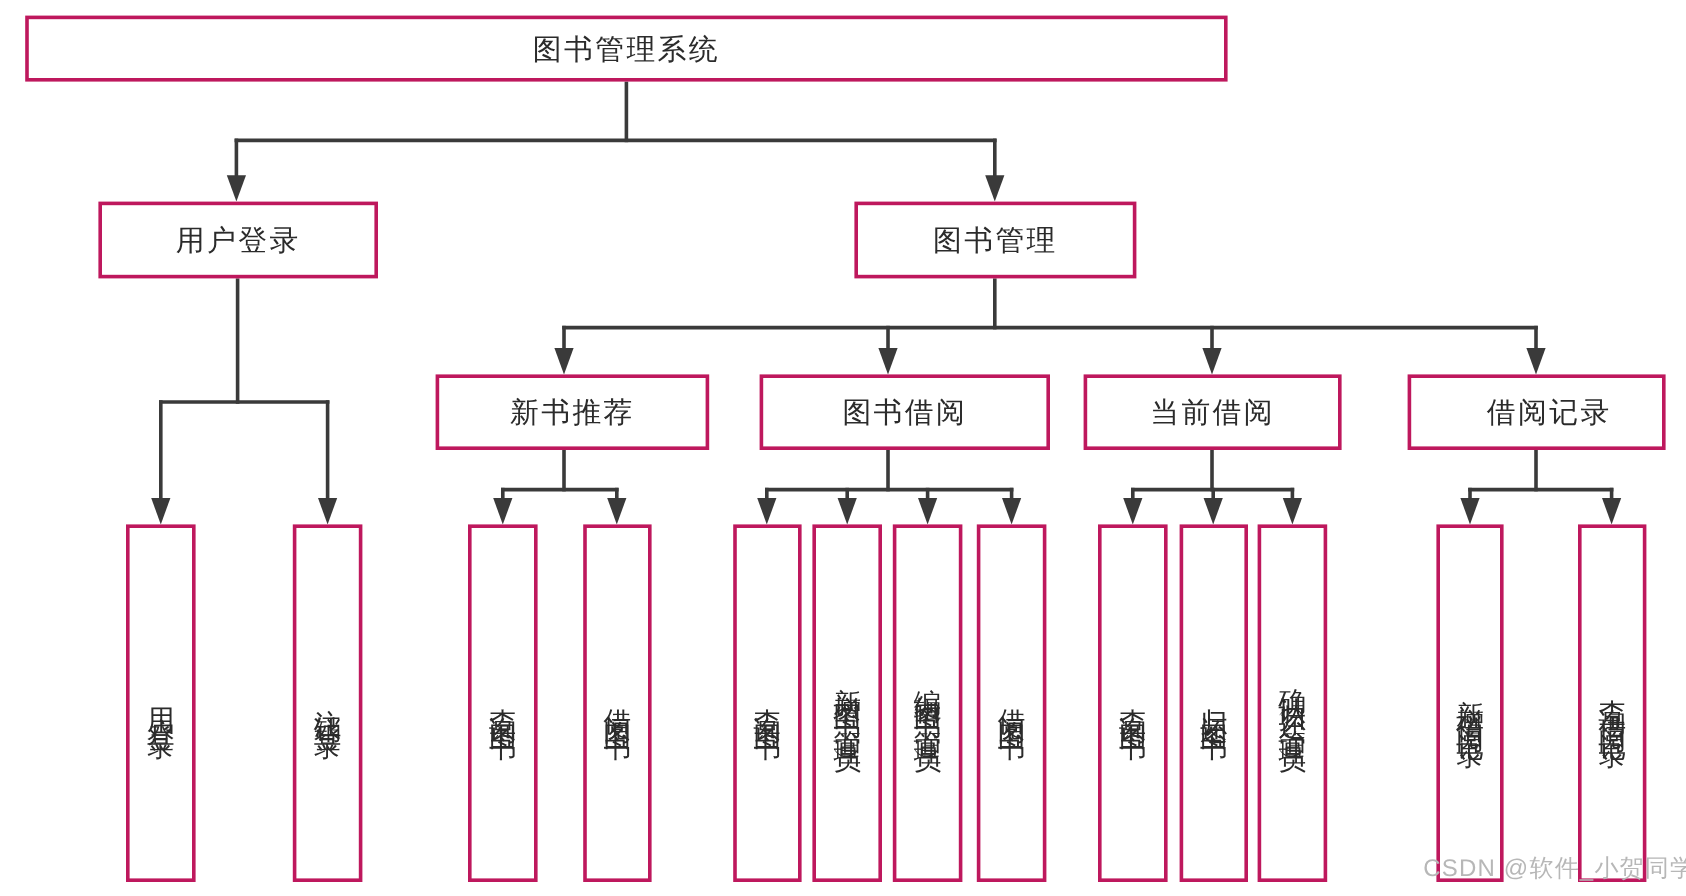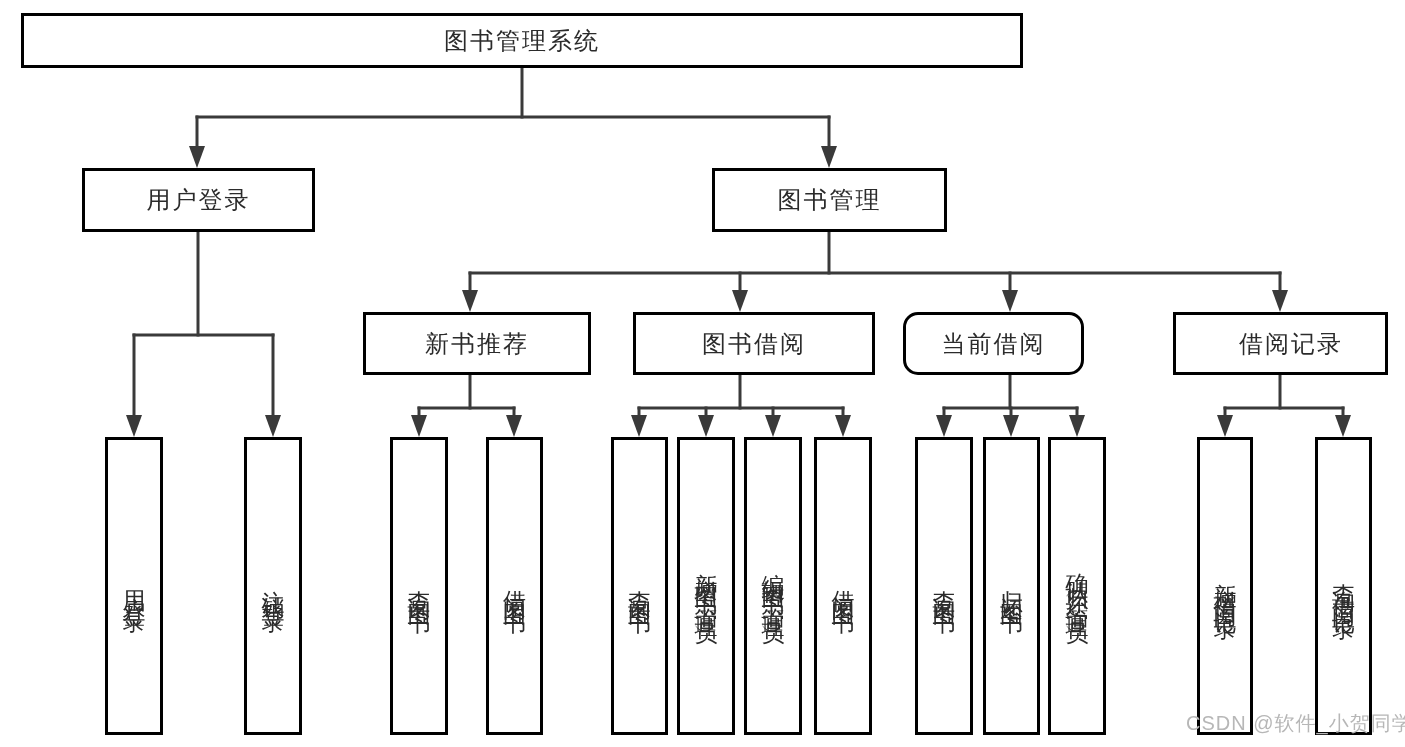--- a/index.html
+++ b/index.html
@@ -8,21 +8,21 @@
     width: 1405px;
     height: 747px;
     background: #ffffff;
     font-family: "Liberation Sans", sans-serif;
     overflow: hidden;
   }
   .stage svg { position: absolute; left: 0; top: 0; z-index: 1; }
   .box {
     position: absolute;
     background: #ffffff;
-    border: 3px solid #000000;
+    border: 3px solid #be185d;
     box-sizing: border-box;
     display: flex;
     align-items: center;
     justify-content: center;
     color: #2b2b2b;
     z-index: 2;
   }
   .h-label { font-size: 24px; letter-spacing: 2px; white-space: nowrap; }
   .leaf {
     writing-mode: vertical-rl;
@@ -113,21 +113,21 @@
   <div class="box" style="left:712px; top:168px; width:235px; height:64px;">
     <span class="h-label">图书管理</span>
   </div>
 
   <div class="box" style="left:363px; top:312px; width:228px; height:63px;">
     <span class="h-label">新书推荐</span>
   </div>
   <div class="box" style="left:633px; top:312px; width:242px; height:63px;">
     <span class="h-label">图书借阅</span>
   </div>
-  <div class="box" style="left:903px; top:312px; width:181px; height:63px;border-radius:15px;">
+  <div class="box" style="left:903px; top:312px; width:215px; height:63px;">
     <span class="h-label">当前借阅</span>
   </div>
   <div class="box" style="left:1173px; top:312px; width:215px; height:63px;padding-left:21px;">
     <span class="h-label">借阅记录</span>
   </div>
 
   <div class="box leaf" style="left:105px; top:437px; width:58px; height:298px;">
     <span>用户登录</span>
   </div>
   <div class="box leaf" style="left:244px; top:437px; width:58px; height:298px;">

